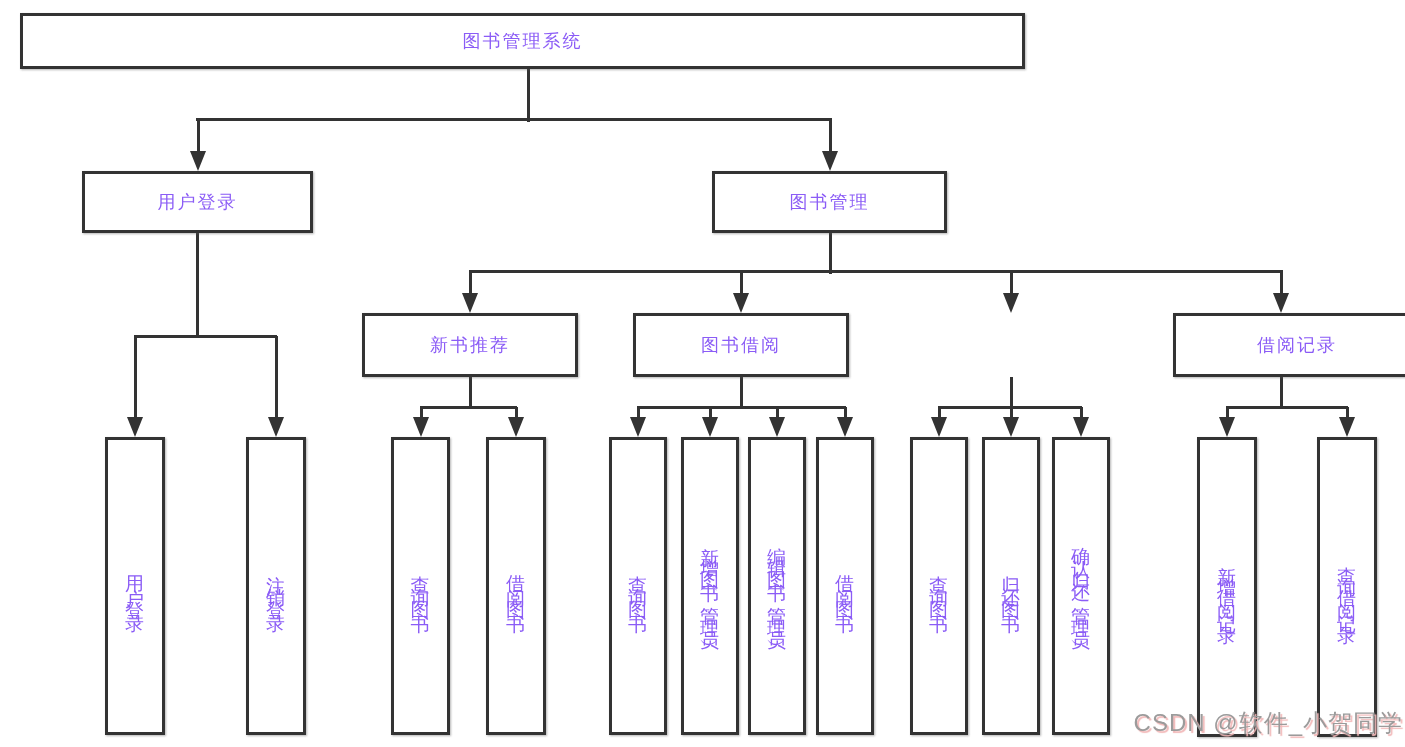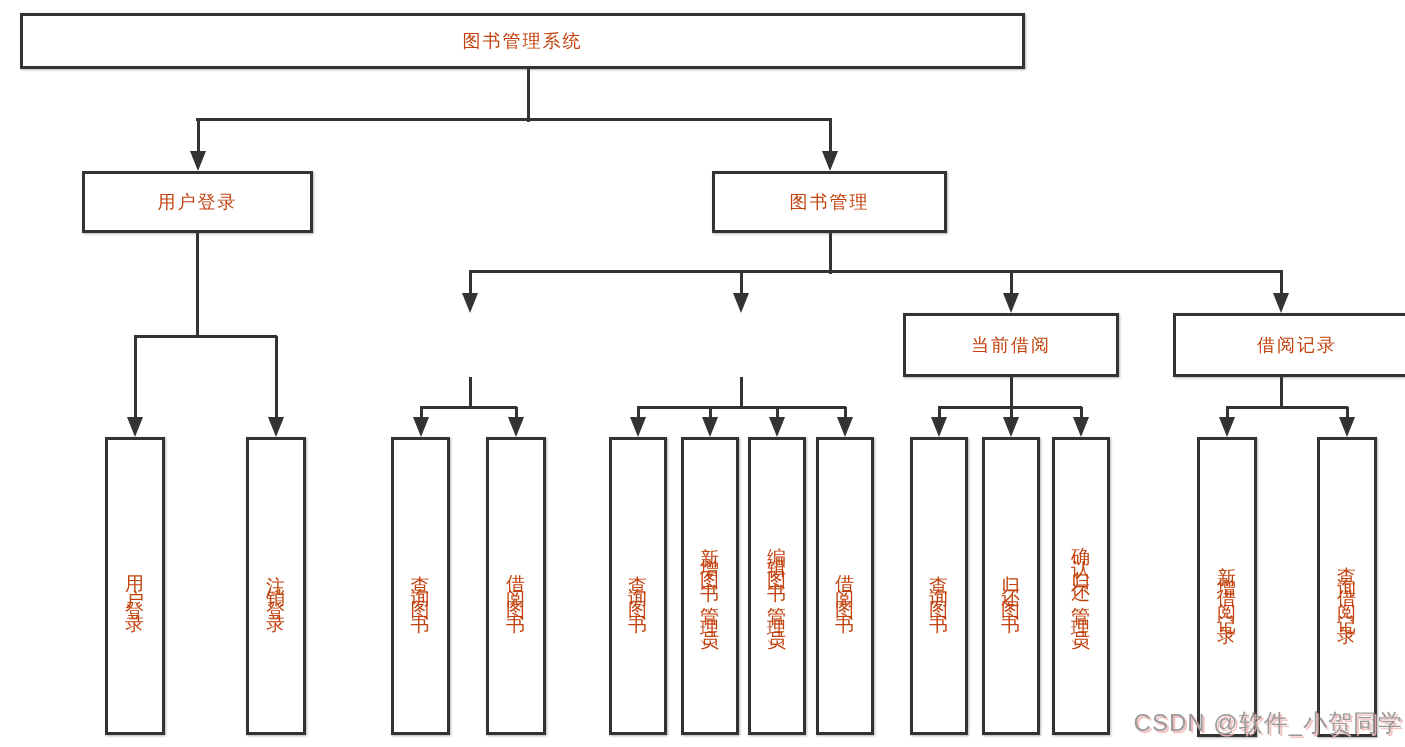--- a/index.html
+++ b/index.html
@@ -18,21 +18,21 @@
     position: absolute;
     left: 0; top: 0;
     width: 1405px;
     height: 747px;
   }
   .node {
     position: absolute;
     box-sizing: border-box;
     border: 3px solid #333333;
     background: #ffffff;
-    color: #c2410c;
+    color: #8b5cf6;
     display: flex;
     align-items: center;
     justify-content: center;
     box-shadow: 1px 1px 2px rgba(90,90,90,0.45);
   }
   .box-h {
     font-size: 18px;
     letter-spacing: 2px;
     white-space: nowrap;
   }
@@ -125,21 +125,22 @@
       <div class="arrowhead" style="left: 1219px; top: 417px;"></div>
       <div class="vline" style="left: 1345.5px; top: 407px; width: 3px; height: 12px;"></div>
       <div class="arrowhead" style="left: 1339px; top: 417px;"></div>
     </div>
 
   <div class="node box-h" style="left:20px;top:13px;width:1005px;height:56px;">图书管理系统</div>
 
   <div class="node box-h" style="left:82px;top:171px;width:231px;height:62px;">用户登录</div>
   <div class="node box-h" style="left:712px;top:171px;width:235px;height:62px;text-align:center;">图书管理</div>
 
-  <div class="node box-h" style="left:903px;top:313px;width:216px;height:64px;">当前借阅</div>
+  <div class="node box-h" style="left:362px;top:313px;width:216px;height:64px;">新书推荐</div>
+  <div class="node box-h" style="left:633px;top:313px;width:216px;height:64px;">图书借阅</div>
   <div class="node box-h" style="left:1173px;top:313px;width:248px;height:64px;">借阅记录</div>
 
   <div class="node box-v ls13" style="left:105px;top:437px;width:60px;height:298px;">用户登录</div>
   <div class="node box-v ls13" style="left:246px;top:437px;width:60px;height:298px;">注销登录</div>
 
   <div class="node box-v ls13" style="left:391px;top:437px;width:59px;height:298px;">查询图书</div>
   <div class="node box-v ls13" style="left:486px;top:437px;width:60px;height:298px;">借阅图书</div>
 
   <div class="node box-v ls13" style="left:609px;top:437px;width:58px;height:298px;">查询图书</div>
   <div class="node box-v ls12" style="left:681px;top:437px;width:58px;height:298px;">新增图书（管理员）</div>

